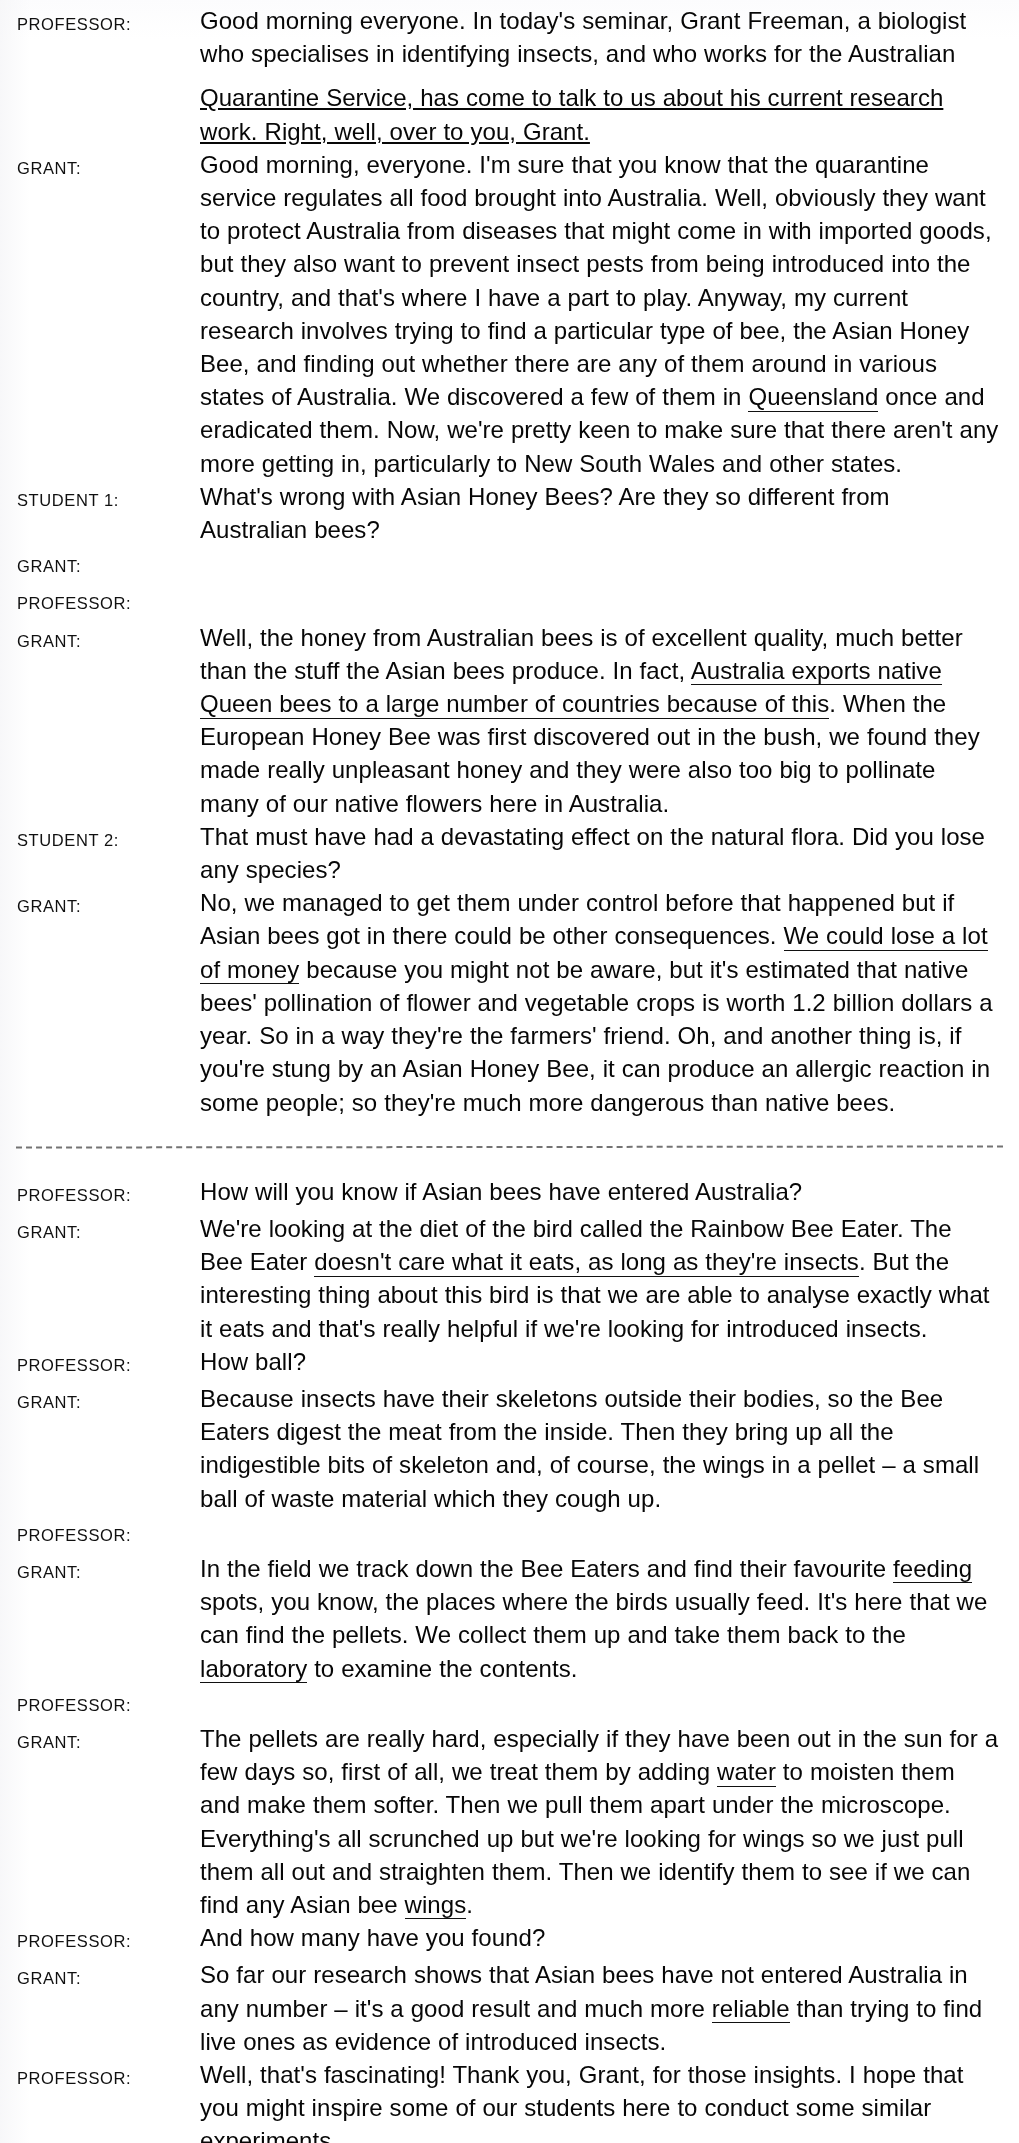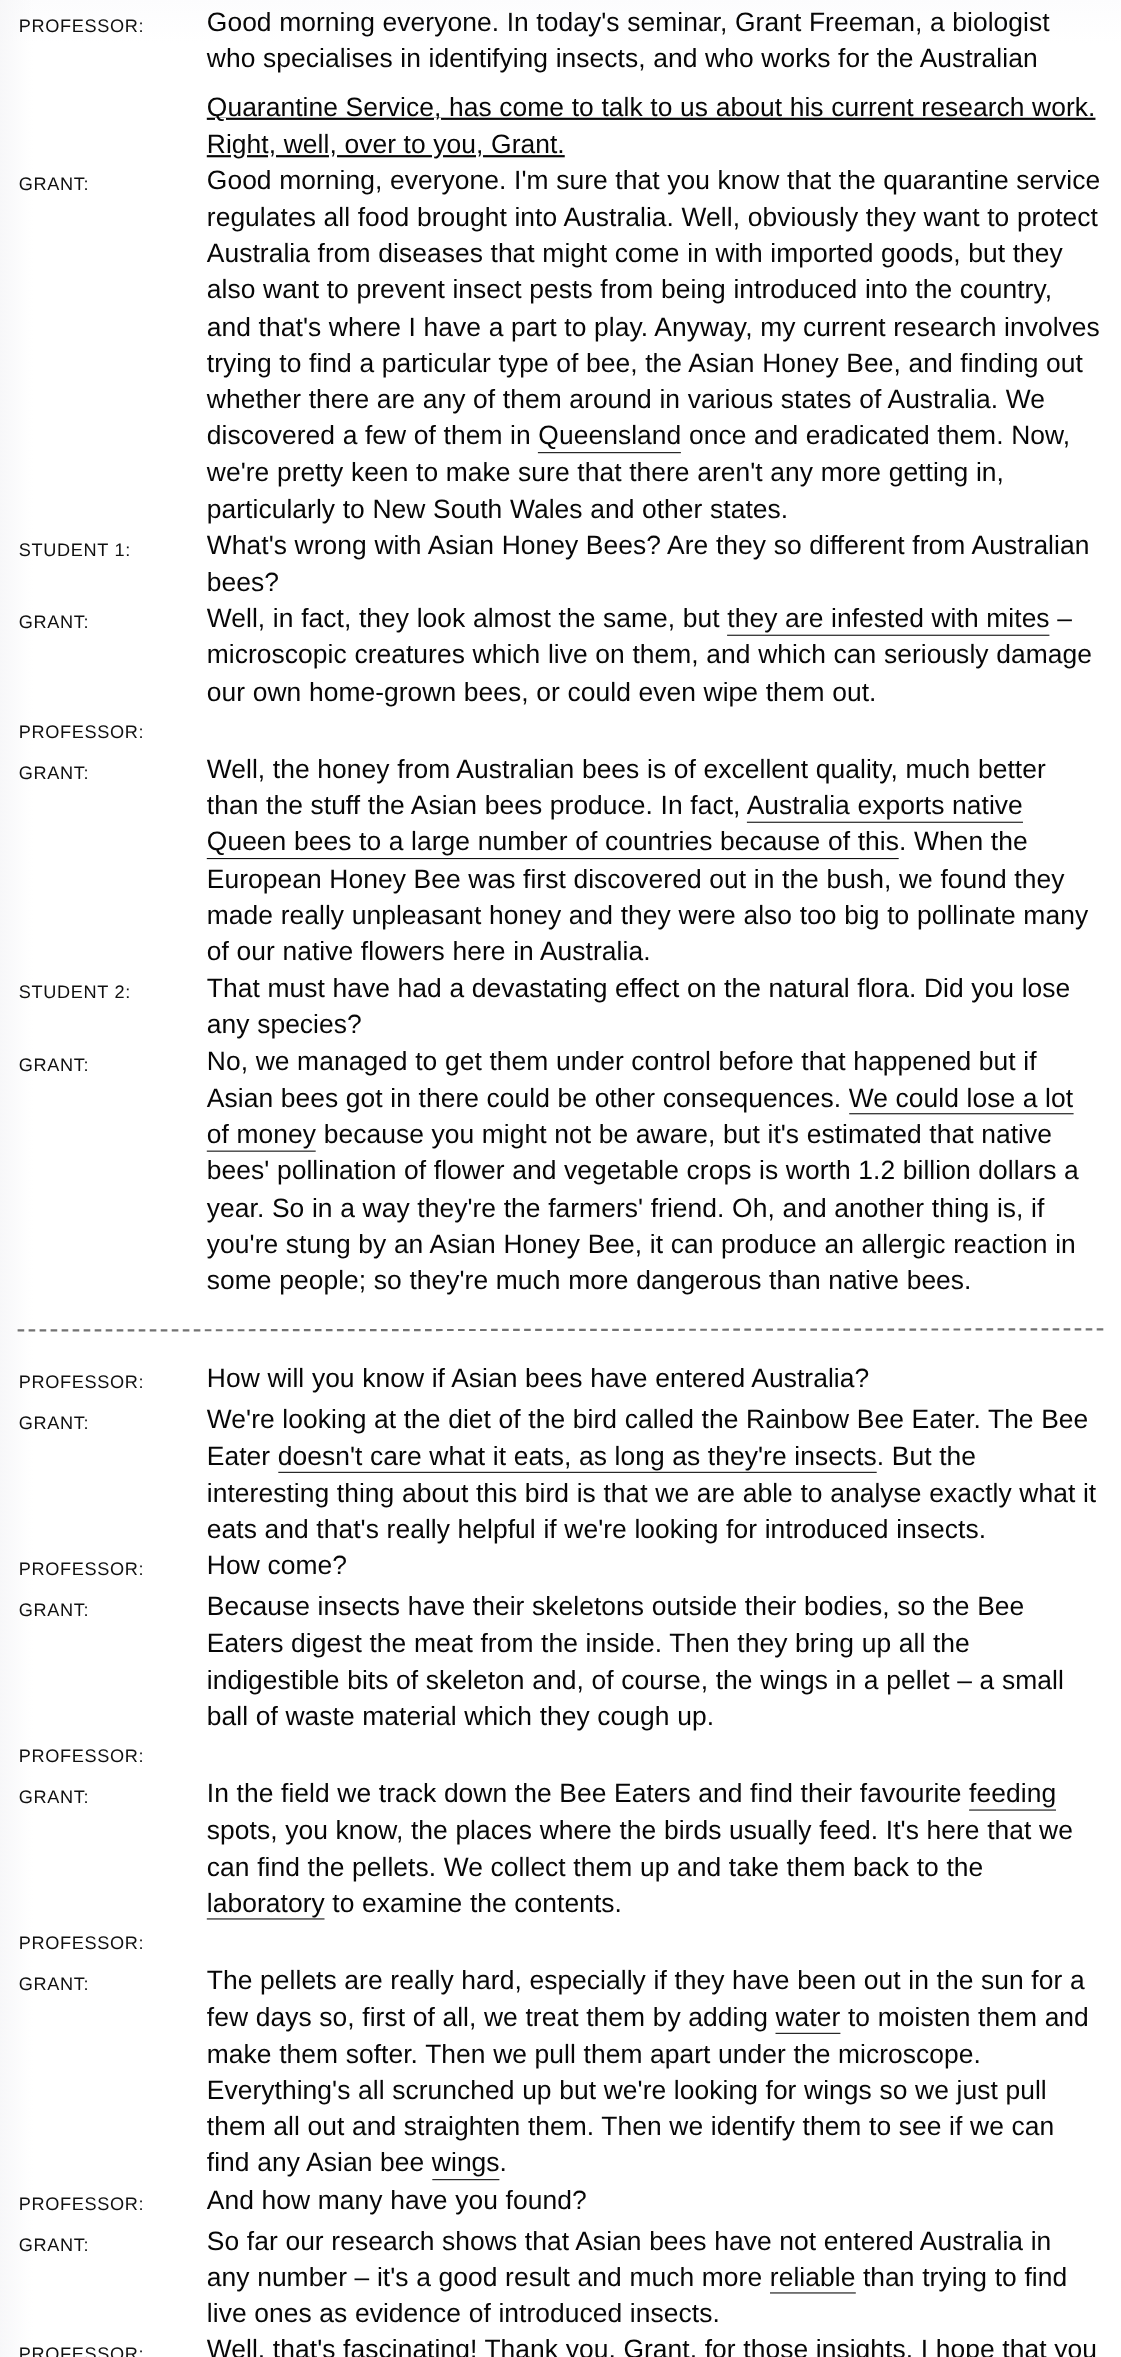--- a/index.html
+++ b/index.html
@@ -33,20 +33,21 @@
     left: 0;
     top: 4px;
     width: 1019px;
   }
 
   .turn {
     display: flex;
     align-items: flex-start;
     margin: 0;
     padding: 0;
+    gap: 12px;
   }
 
   .speaker {
     flex: 0 0 188px;
     width: 188px;
     box-sizing: border-box;
     padding-left: 17px;
     padding-top: 4px;
     font-size: 16.5px;
     letter-spacing: 0.6px;
@@ -117,23 +118,20 @@
           </div>
         </div>
         <div class="turn">
           <div class="speaker">STUDENT 1:</div>
           <div class="speech">
             <p>What's wrong with Asian Honey Bees? Are they so different from Australian bees?</p>
           </div>
         </div>
         <div class="turn">
           <div class="speaker">GRANT:</div>
-          <div class="speech">
-            <p>Well, in fact, they look almost the same, but <u>they are infested with mites</u> – microscopic creatures which live on them, and which can seriously damage our own home-grown bees, or could even wipe them out.</p>
-          </div>
         </div>
         <div class="turn">
           <div class="speaker">PROFESSOR:</div>
         </div>
         <div class="turn">
           <div class="speaker">GRANT:</div>
           <div class="speech">
             <p>Well, the honey from Australian bees is of excellent quality, much better than the stuff the Asian bees produce. In fact, <u>Australia exports native Queen bees to a large number of countries because of this</u>. When the European Honey Bee was first discovered out in the bush, we found they made really unpleasant honey and they were also too big to pollinate many of our native flowers here in Australia.</p>
           </div>
         </div>
@@ -162,21 +160,21 @@
         </div>
         <div class="turn">
           <div class="speaker">GRANT:</div>
           <div class="speech">
             <p>We're looking at the diet of the bird called the Rainbow Bee Eater. The Bee Eater <u>doesn't care what it eats, as long as they're insects</u>. But the interesting thing about this bird is that we are able to analyse exactly what it eats and that's really helpful if we're looking for introduced insects.</p>
           </div>
         </div>
         <div class="turn">
           <div class="speaker">PROFESSOR:</div>
           <div class="speech">
-            <p>How come?</p>
+            <p>How ball?</p>
           </div>
         </div>
         <div class="turn">
           <div class="speaker">GRANT:</div>
           <div class="speech">
             <p>Because insects have their skeletons outside their bodies, so the Bee Eaters digest the meat from the inside. Then they bring up all the indigestible bits of skeleton and, of course, the wings in a pellet – a small ball of waste material which they cough up.</p>
           </div>
         </div>
         <div class="turn">
           <div class="speaker">PROFESSOR:</div>

